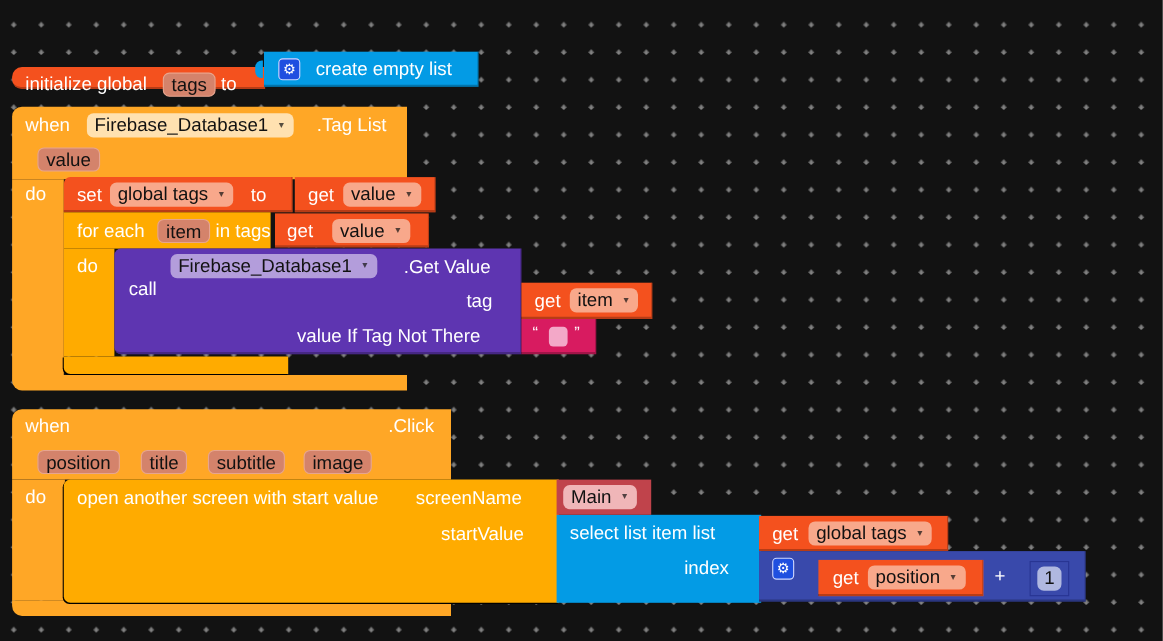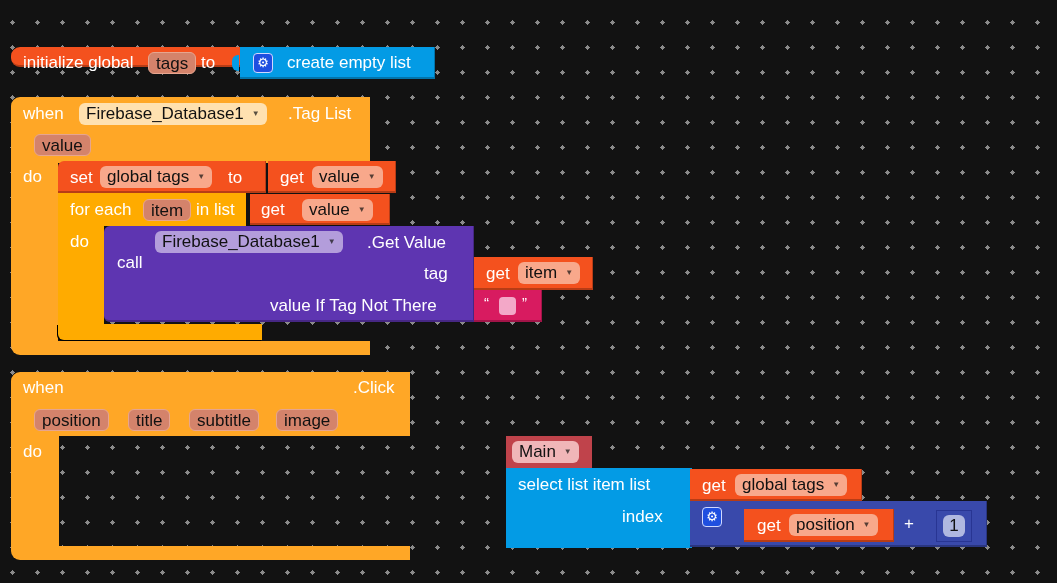--- a/index.html
+++ b/index.html
@@ -42,21 +42,21 @@
         <rect x="11" y="21" width="3" height="1" fill="#8a8a8a"></rect>
         <rect x="11" y="23" width="3" height="1" fill="#8a8a8a"></rect>
         <rect x="10" y="22" width="5" height="1" fill="#8a8a8a"></rect>
         <rect x="12" y="20" width="1" height="5" fill="#8a8a8a"></rect>
       </pattern>
     </defs>
     <rect width="1057" height="583" fill="#121212"></rect>
     <rect width="1057" height="583" fill="url(#plus)"></rect>
   </svg>
 
-  <div class="blk shadow" style="left:11px;top:47px;width:230px;height:20px;background:#f4511e;border-radius:9px 0 0 9px;">
+  <div class="blk shadow" style="left:11px;top:61px;width:230px;height:20px;background:#f4511e;border-radius:9px 0 0 9px;">
     <span class="txt" style="left:12px;top:6px;">initialize global</span>
     <span class="field" style="left:137px;top:5px;background:#d4836b;border:1px solid #e7a58f;">tags</span>
     <span class="txt" style="left:190px;top:6px;">to</span>
   </div>
   <div class="notch" style="left:232px;top:55px;background:#039be5;"></div>
   <div class="blk shadow" style="left:240px;top:47px;width:195px;height:32px;background:#039be5;">
     <span class="gear" style="left:13px;top:6px;">⚙</span>
     <span class="txt" style="left:47px;top:6px;">create empty list</span>
   </div>
 
@@ -76,21 +76,21 @@
     <span class="txt" style="left:170px;top:7px;">to</span>
   </div>
   <div class="blk shadow" style="left:268px;top:161px;width:128px;height:32px;background:#f4511e;">
     <span class="txt" style="left:12px;top:7px;">get</span>
     <span class="field dd" style="left:44px;top:5px;background:#f8a88b;">value</span>
   </div>
 
   <div class="blk" style="left:58px;top:193px;width:188px;height:33px;background:#ffab00;">
     <span class="txt" style="left:12px;top:7px;">for each</span>
     <span class="field" style="left:85px;top:6px;background:#d4836b;border:1px solid #e7a58f;">item</span>
-    <span class="txt" style="left:138px;top:7px;">in list</span>
+    <span class="txt" style="left:138px;top:7px;">in tags</span>
   </div>
   <div class="blk shadow" style="left:250px;top:194px;width:140px;height:31px;background:#f4511e;">
     <span class="txt" style="left:11px;top:6px;">get</span>
     <span class="field dd" style="left:52px;top:5px;background:#f8a88b;">value</span>
   </div>
   <div class="blk" style="left:58px;top:226px;width:46px;height:98px;background:#ffab00;"></div>
   <span class="txt" style="left:70px;top:232px;">do</span>
   <div class="blk" style="left:58px;top:324px;width:204px;height:16px;background:#ffab00;border-radius:0 0 0 6px;box-shadow:-1px 1px 0 #000;"></div>
 
   <div class="blk shadow" style="left:104px;top:226px;width:370px;height:96px;background:#5e35b1;border-radius:6px 0 0 6px;">
@@ -115,20 +115,25 @@
     <span class="txt" style="left:342px;top:6px;">.Click</span>
     <span class="field" style="left:23px;top:37px;background:#d4836b;border:1px solid #e7a58f;">position</span>
     <span class="field" style="left:117px;top:37px;background:#d4836b;border:1px solid #e7a58f;">title</span>
     <span class="field" style="left:178px;top:37px;background:#d4836b;border:1px solid #e7a58f;">subtitle</span>
     <span class="field" style="left:265px;top:37px;background:#d4836b;border:1px solid #e7a58f;">image</span>
   </div>
   <div class="blk" style="left:11px;top:436px;width:48px;height:110px;background:#ffa726;"></div>
   <span class="txt" style="left:23px;top:442px;">do</span>
   <div class="blk" style="left:11px;top:546px;width:399px;height:14px;background:#ffa726;border-radius:0 0 0 9px;"></div>
 
+  <div class="blk" style="left:58px;top:436px;width:450px;height:112px;background:#ffab00;border-radius:6px 0 0 6px;box-shadow:-1px 1px 0 #000;">
+    <span class="txt" style="left:12px;top:7px;">open another screen with start value</span>
+    <span class="txt" style="left:320px;top:7px;">screenName</span>
+    <span class="txt" style="left:343px;top:40px;">startValue</span>
+  </div>
   <div class="blk" style="left:506px;top:468px;width:186px;height:80px;background:#039be5;">
     <span class="txt" style="left:12px;top:7px;">select list item  list</span>
     <span class="txt" style="left:116px;top:39px;">index</span>
   </div>
 
   <div class="blk" style="left:506px;top:436px;width:86px;height:32px;background:#c0434b;">
     <span class="field dd" style="left:6px;top:5px;background:#f0b6b8;">Main</span>
   </div>
   <div class="blk shadow" style="left:690px;top:469px;width:172px;height:32px;background:#f4511e;">
     <span class="txt" style="left:12px;top:7px;">get</span>

